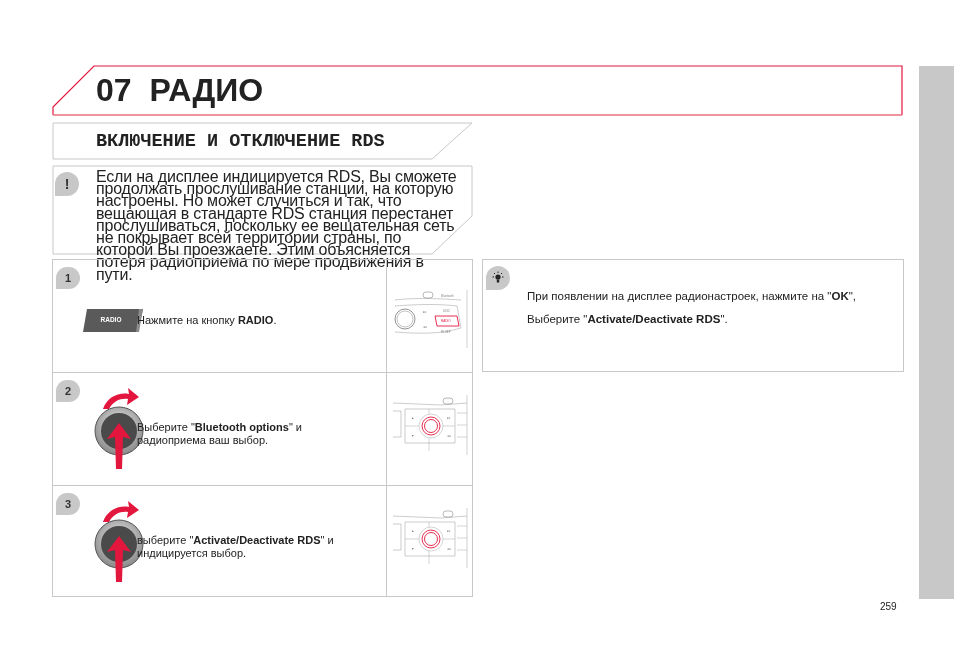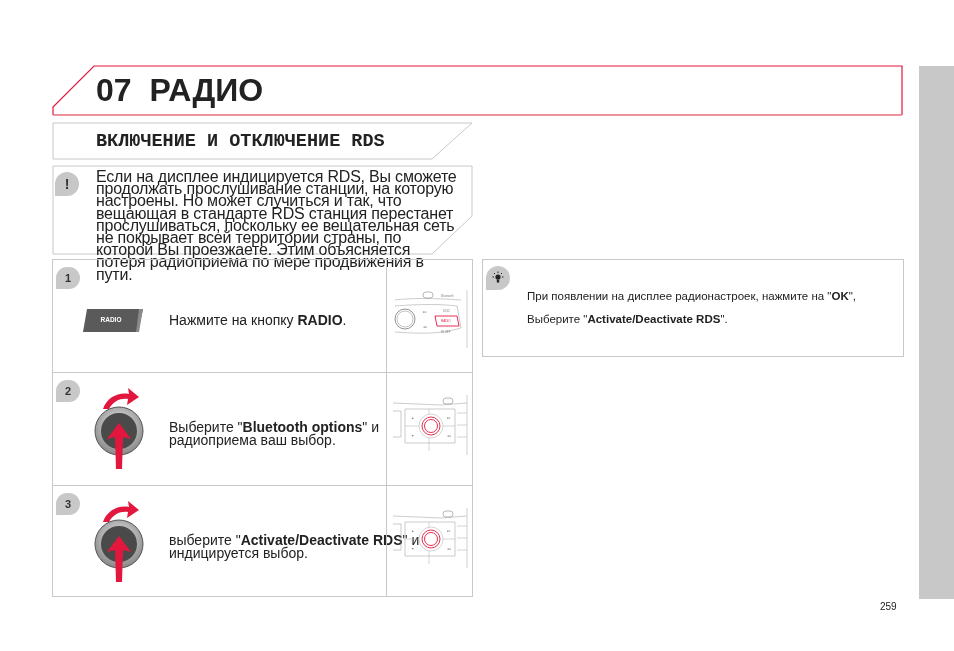--- a/index.html
+++ b/index.html
@@ -41,26 +41,26 @@
     .steps-table { left: 52px; top: 259px; width: 421px; height: 338px; border: 1px solid #c8c8c8; box-sizing: border-box; }
     .step-row { position: absolute; left: 0; width: 419px; border-bottom: 1px solid #c8c8c8; }
     .step-row:last-child { border-bottom: none; }
     .step-divider { position: absolute; left: 333px; top: 0; bottom: 0; width: 1px; background: #c8c8c8; }
     .step-num {
       position: absolute; left: 3px; top: 7px; width: 24px; height: 22px;
       background: #c8c8c8; border-radius: 11px 11px 11px 0;
       display: flex; align-items: center; justify-content: center;
       font-size: 11px; font-weight: bold; color: #333;
     }
-    .step-text { position: absolute; left: 116px; font-size: 14px; line-height: 13px; color: #222; }
+    .step-text { position: absolute; left: 84px; font-size: 11px; line-height: 13px; color: #222; }
     .step-text b { font-weight: bold; }
     .step-pic { position: absolute; left: 338px; width: 78px; }
 
     
-    .tip-box { left: 482px; top: 259px; width: 422px; height: 98px; border: 1px solid #c8c8c8; box-sizing: border-box; }
+    .tip-box { left: 482px; top: 259px; width: 422px; height: 113px; border: 1px solid #c8c8c8; box-sizing: border-box; }
     .tip-badge {
       position: absolute; left: 3px; top: 6px; width: 24px; height: 24px; background: #c8c8c8;
       border-radius: 12px 12px 12px 0; display: flex; align-items: center; justify-content: center;
     }
     .tip-text { position: absolute; left: 44px; top: 30px; width: 370px; font-size: 11.5px; line-height: 13px; color: #222; }
     .tip-text p { margin: 0 0 10px 0; }
 
     .page-number { left: 880px; top: 601px; font-size: 10px; color: #222; }
   </style>
 </head>

